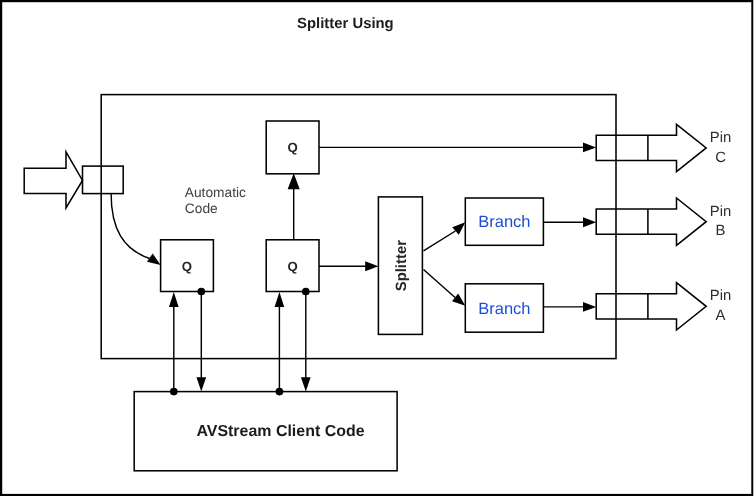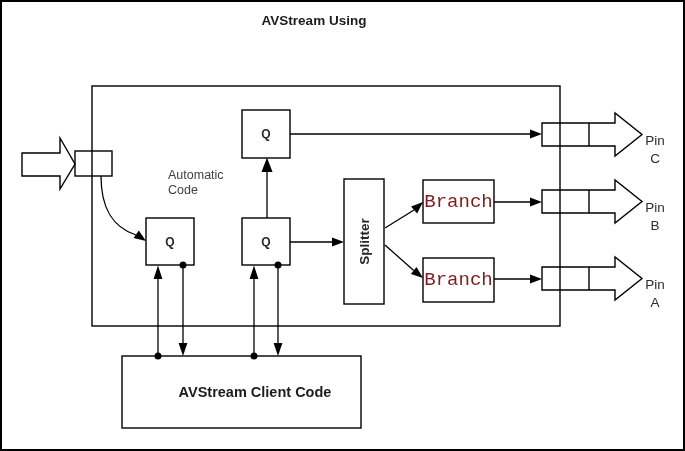--- a/index.html
+++ b/index.html
@@ -26,26 +26,26 @@
   }
   .qlabel{font-weight:bold;font-size:12px;color:#262626;}
   .q-top{left:240px;top:108px;width:48px;height:48px;}
   .q-left{left:144px;top:216px;width:48px;height:47px;}
   .q-right{left:240px;top:216px;width:48px;height:47px;}
   .splitter{left:342px;top:177px;width:40px;height:125px;}
   .splitter span{
     transform:rotate(-90deg);white-space:nowrap;
     font-weight:bold;font-size:13.5px;color:#262626;
   }
-  .branch{font-size:19px;color:#7f1d1d;font-family:Liberation Mono, monospace;}
+  .branch{font-size:15px;color:#1d4ed8;}
   .branch-top{left:421px;top:178px;width:71px;height:43px;}
   .branch-bottom{left:421px;top:256px;width:71px;height:44px;}
   .pinlabel{
     left:630px;width:46px;height:36px;
-    text-align:center;font-size:13.5px;line-height:18px;color:#2e2e2e;margin-top:16px;
+    text-align:center;font-size:13.5px;line-height:18px;color:#2e2e2e;
   }
   .pin-c{top:114px;} .pin-b{top:181px;} .pin-a{top:258px;}
   .avstream{
     left:120px;top:354px;width:266px;height:72px;
     font-weight:bold;font-size:14.5px;color:#1c1c1c;
   }
 </style>
 </head>
 <body>
 
@@ -102,21 +102,21 @@
       <path d="M247.6,277 L252,263.5 L256.4,277 Z"></path>
       <path d="M271.6,341 L276,354 L280.4,341 Z"></path>
       <circle cx="181" cy="263" r="3.5"></circle>
       <circle cx="276" cy="263" r="3.5"></circle>
       <circle cx="156" cy="354" r="3.5"></circle>
       <circle cx="252" cy="354" r="3.5"></circle>
     </g>
   </svg>
 
   <div class="txt title">
-    <span style="display:block">AVStream Using</span>
+    <span style="display:block">Splitter Using</span>
   </div>
 
   <div class="txt autocopy">
     <span style="display:block">Automatic</span>
     <span style="display:block">Code</span>
   </div>
 
   <div class="txt center qlabel q-top">Q</div>
   <div class="txt center qlabel q-left">Q</div>
   <div class="txt center qlabel q-right">Q</div>

